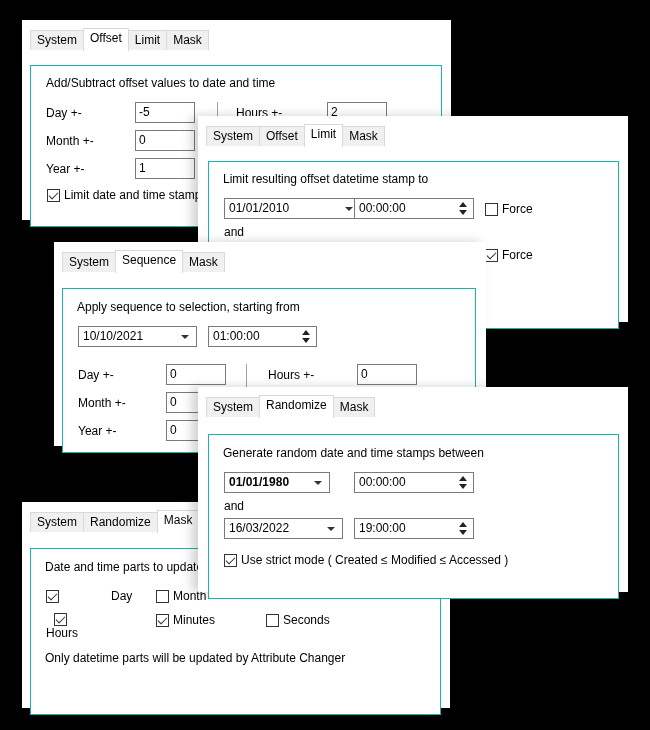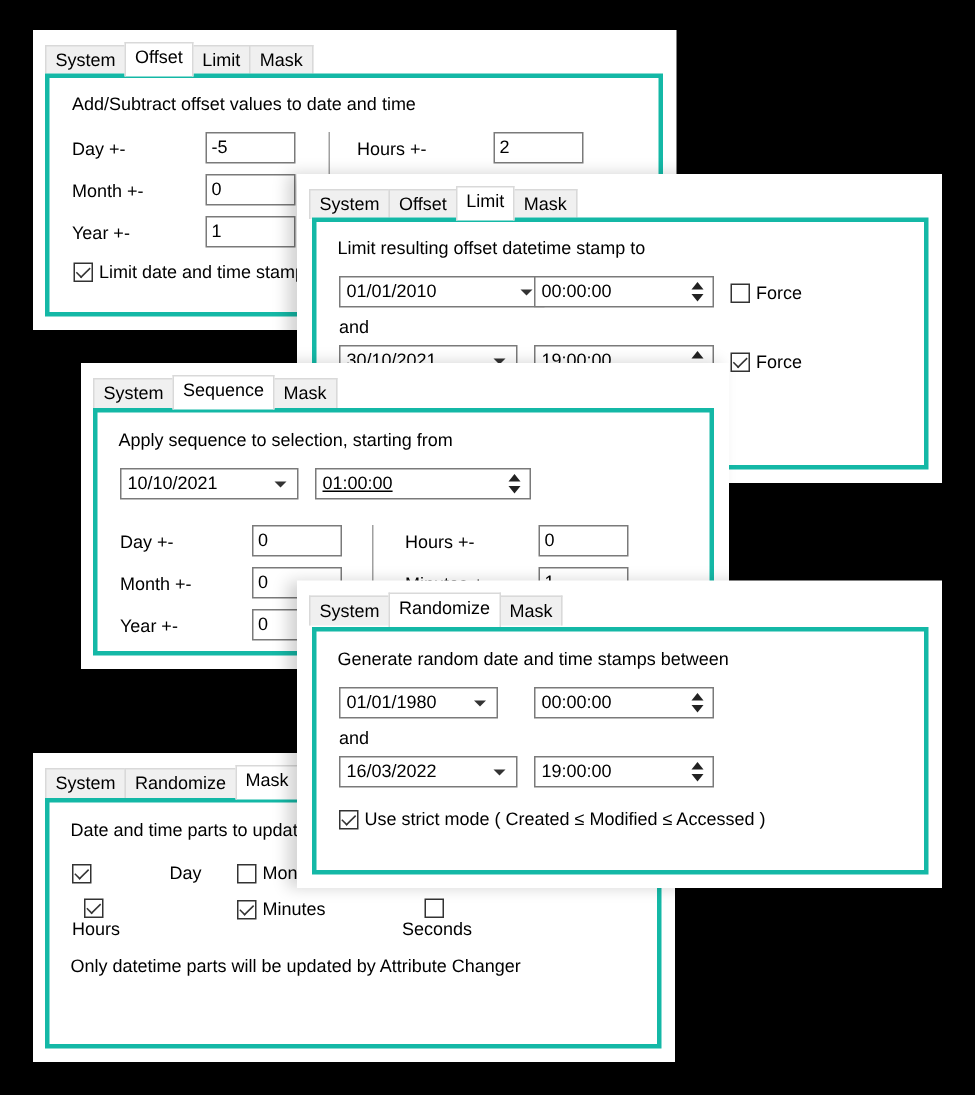--- a/index.html
+++ b/index.html
@@ -12,21 +12,21 @@
     position: absolute; background: #fff;
     box-shadow: -6px 0 10px rgba(0,0,0,0.18);
   }
   .tabs { position: absolute; left: 8px; top: 8px; height: 22px; display: flex; align-items: flex-end; }
   .tab {
     height: 20px; padding: 0 6px; border: 1px solid #d9d9d9; border-bottom: none; background: #f0f0f0;
     line-height: 19px; font-size: 12px; color: #000; margin-right: -1px; white-space: nowrap;
   }
   .tab.active { height: 23px; background: #fff; line-height: 18px; position: relative; z-index: 2; border-color: #d9d9d9; margin-bottom: -1px; }
   .page {
-    position: absolute; border: 3px solid #14b8a6; background: #fff;
+    position: absolute; border: 1px solid #14b8a6; background: #fff; margin-top: 16px;
   }
   .abs { position: absolute; white-space: nowrap; }
   .text { font-size: 12px; }
   .field {
     position: absolute; height: 21px; border: 1px solid #7a7a7a; background: #fff;
     font-size: 12px; line-height: 19px; padding-left: 3px;
   }
   .combo, .spin {
     position: absolute; height: 21px; border: 1px solid #7a7a7a; background: #fff;
     font-size: 12px; line-height: 19px; padding-left: 4px;
@@ -125,21 +125,21 @@
     <div class="tab" data-name="tab-system">System</div>
     <div class="tab active" data-name="tab-sequence">Sequence</div>
     <div class="tab" data-name="tab-mask">Mask</div>
   </div>
   <div class="page" data-name="sequence-tab-page" style="left:8px;top:30px;width:414px;height:165px;">
     <div class="abs text" data-name="sequence-heading" style="left:14px;top:11px;">Apply sequence to selection, starting from</div>
     <div class="combo" data-name="sequence-start-date-picker" style="left:15px;top:37px;width:119px;">
       <span data-name="sequence-start-date-value">10/10/2021</span>
       <span class="arrow" data-name="dropdown-arrow-icon"></span>
     </div>
-    <div class="spin" data-name="sequence-start-time-spinner" style="left:145px;top:37px;width:144px;text-decoration:underline;">
+    <div class="spin" data-name="sequence-start-time-spinner" style="left:145px;top:37px;width:109px;">
       <span data-name="sequence-start-time-value">01:00:00</span>
       <span class="up" data-name="spin-up-icon"></span>
       <span class="down" data-name="spin-down-icon"></span>
     </div>
     <div class="abs text" data-name="seq-day-label" style="left:15px;top:79px;">Day +-</div>
     <div class="field" data-name="seq-day-input" style="left:103px;top:75px;width:60px;">0</div>
     <div class="abs text" data-name="seq-month-label" style="left:15px;top:107px;">Month +-</div>
     <div class="field" data-name="seq-month-input" style="left:103px;top:103px;width:60px;">0</div>
     <div class="abs text" data-name="seq-year-label" style="left:15px;top:135px;">Year +-</div>
     <div class="field" data-name="seq-year-input" style="left:103px;top:131px;width:60px;">0</div>
@@ -152,21 +152,21 @@
 </div>
 
 <div class="panel" data-name="randomize-panel" style="left:198px;top:387px;width:430px;height:205px;">
   <div class="tabs" data-name="randomize-tabs">
     <div class="tab" data-name="tab-system">System</div>
     <div class="tab active" data-name="tab-randomize">Randomize</div>
     <div class="tab" data-name="tab-mask">Mask</div>
   </div>
   <div class="page" data-name="randomize-tab-page" style="left:10px;top:31px;width:411px;height:165px;">
     <div class="abs text" data-name="randomize-heading" style="left:14px;top:11px;text-align:right;">Generate random date and time stamps between</div>
-    <div class="combo" data-name="random-from-date-picker" style="left:15px;top:37px;width:106px;">
+    <div class="combo" data-name="random-from-date-picker" style="left:15px;top:37px;width:106px;font-weight:bold;">
       <span data-name="random-from-date-value">01/01/1980</span>
       <span class="arrow" data-name="dropdown-arrow-icon"></span>
     </div>
     <div class="spin" data-name="random-from-time-spinner" style="left:145px;top:37px;width:120px;">
       <span data-name="random-from-time-value">00:00:00</span>
       <span class="up" data-name="spin-up-icon"></span>
       <span class="down" data-name="spin-down-icon"></span>
     </div>
     <div class="abs text" data-name="and-label" style="left:15px;top:64px;">and</div>
     <div class="combo" data-name="random-to-date-picker" style="left:15px;top:83px;width:119px;">
@@ -202,21 +202,21 @@
       <span data-name="mask-month-label">Month</span>
     </div>
     <div class="chk" data-name="mask-hours-checkbox" style="left:15px;top:64px;flex-direction:column;">
       <span class="box checked" data-name="checkbox-checked-icon"></span>
       <span data-name="mask-hours-label">Hours</span>
     </div>
     <div class="chk" data-name="mask-minutes-checkbox" style="left:125px;top:64px;">
       <span class="box checked" data-name="checkbox-checked-icon"></span>
       <span data-name="mask-minutes-label">Minutes</span>
     </div>
-    <div class="chk" data-name="mask-seconds-checkbox" style="left:235px;top:64px;flex-direction:column;">
+    <div class="chk" data-name="mask-seconds-checkbox" style="left:235px;top:64px;">
       <span class="box" data-name="checkbox-unchecked-icon"></span>
       <span data-name="mask-seconds-label">Seconds</span>
     </div>
     <div class="abs text" data-name="mask-footer-note" style="left:14px;top:102px;">Only datetime parts will be updated by Attribute Changer</div>
   </div>
 </div>
 
 <style>
   
   [data-name="offset-panel"] { z-index: 1; }

